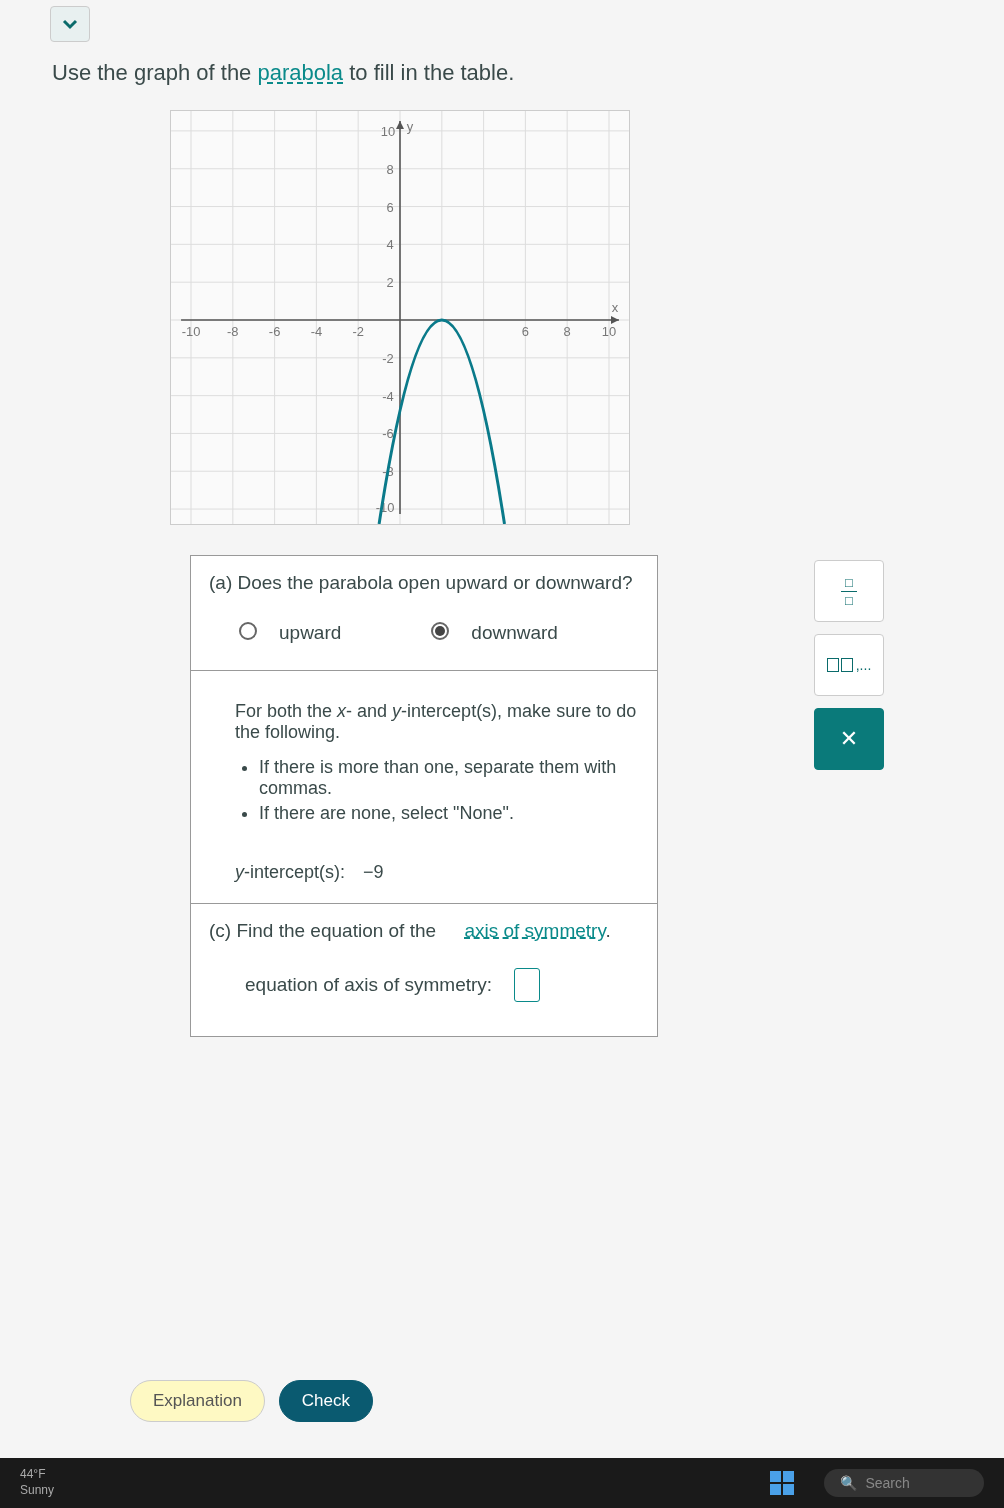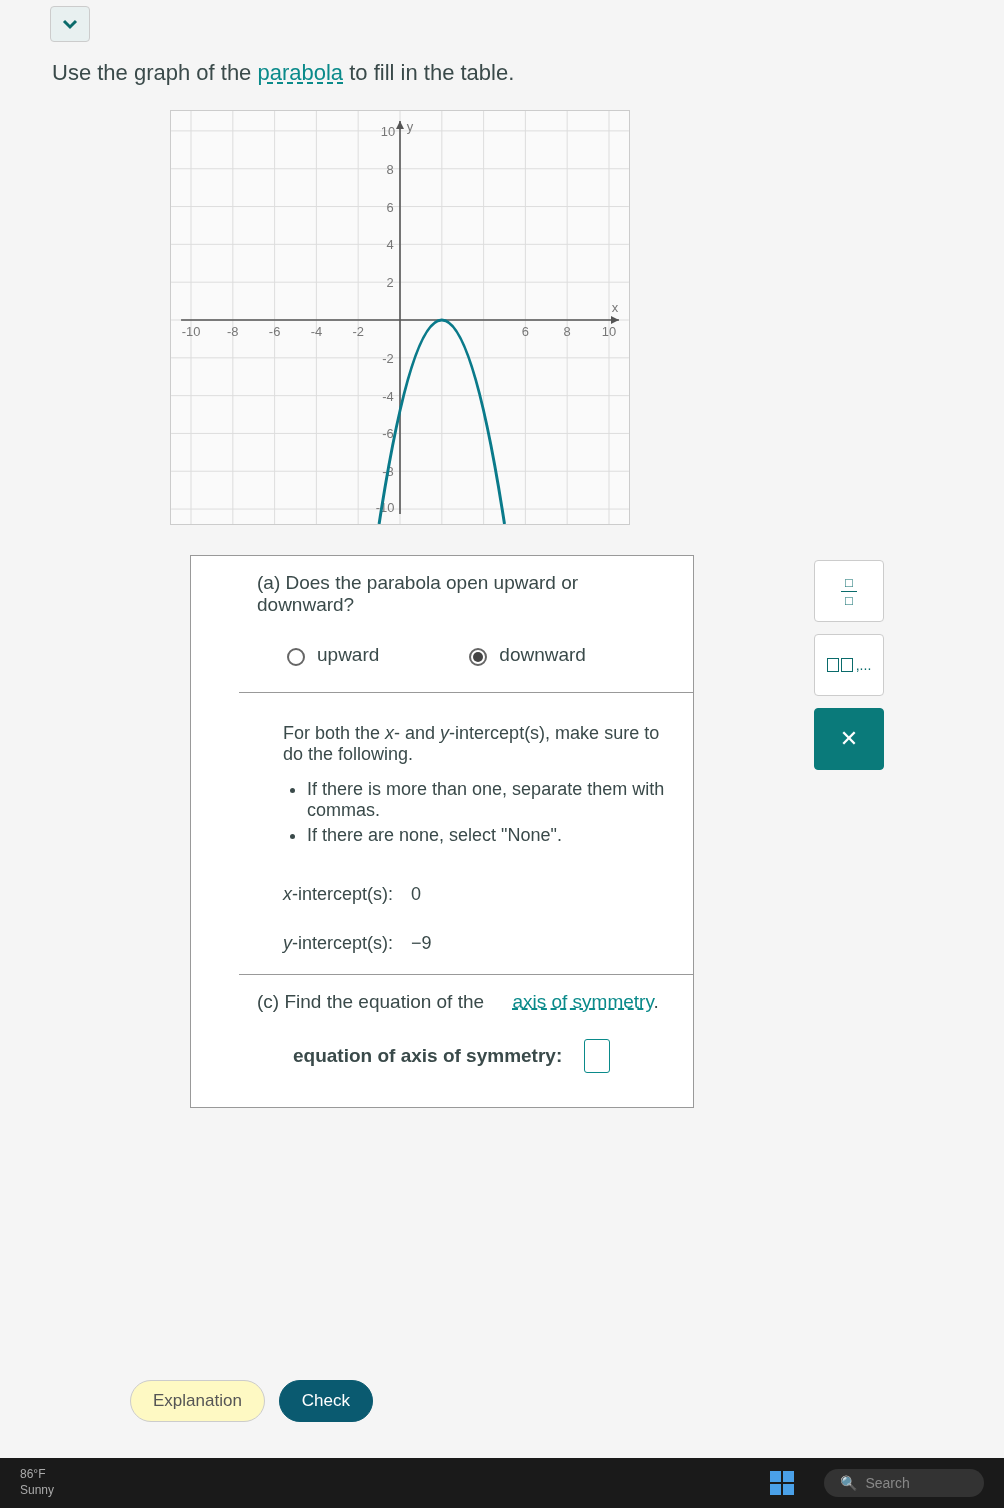--- a/index.html
+++ b/index.html
@@ -33,50 +33,49 @@
       position: absolute;
       top: 110px; left: 170px;
       width: 460px; height: 415px;
       border: 1px solid #ccc;
       background: #fafafa;
     }
     .graph-container svg { width: 100%; height: 100%; }
     .table-container {
       position: absolute;
       top: 555px; left: 190px;
-      width: 504px;
+      width: 468px;
       border: 1px solid #999;
       background: #fff;
       font-size: 19px;
       color: #3a4a4a;
-      padding-left: 48px;
     }
     .cell-a, .cell-b, .cell-c {
       border-bottom: 1px solid #999;
       padding: 16px 18px;
     }
     .cell-c { border-bottom: none; }
     .radio-row {
       display: flex; gap: 90px;
       padding: 28px 0 10px 30px;
     }
-    .radio-opt { display: flex; align-items: flex-end; gap: 12px; cursor: pointer; }
+    .radio-opt { display: flex; align-items: flex-start; gap: 22px; cursor: pointer; }
     .radio-circle {
       width: 18px; height: 18px; border: 2px solid #666; border-radius: 50%;
       display: inline-flex; align-items: center; justify-content: center;
     }
     .radio-circle.selected::after {
       content: ''; width: 10px; height: 10px; background: #444; border-radius: 50%;
     }
     .sub { padding: 14px 0 0 26px; font-size: 18px; }
     .bullets { padding: 14px 0 10px 50px; font-size: 18px; }
     .bullets li { margin-bottom: 4px; list-style: disc; }
     .answer-row { padding: 24px 0 4px 26px; font-size: 18px; display:flex; gap:18px;}
     .italic { font-style: italic; }
-    .axis-row { padding: 26px 0 18px 36px; display:flex; align-items:center; gap:22px;font-weight:bold; }
+    .axis-row { padding: 26px 0 18px 36px; display:flex; align-items:center; gap:22px; }
     .input-box {
       width: 26px; height: 34px; border: 1px solid #0a8a8a; border-radius: 3px;
       display: inline-block;
     }
     .btn-row {
       position: absolute;
       top: 1380px; left: 130px;
       display: flex; gap: 14px;
     }
     .btn {
@@ -237,24 +236,20 @@
   </div>
   <div class="cell-b">
     <div class="sub">
       <span>For both the </span><span class="italic">x</span><span>- and </span><span class="italic">y</span><span>-intercept(s), make sure to do the following.</span>
     </div>
     <ul class="bullets">
       <li>If there is more than one, separate them with commas.</li>
       <li>If there are none, select "None".</li>
     </ul>
     <div class="answer-row">
-      <span><span class="italic">x</span><span>-intercept(s):</span></span>
-      <span>0</span>
-    </div>
-    <div class="answer-row">
       <span><span class="italic">y</span><span>-intercept(s):</span></span>
       <span>−9</span>
     </div>
   </div>
   <div class="cell-c">
     <div>
       <span>(c) Find the equation of the </span><span style="color:#0a8a8a;text-decoration:underline dashed;margin-left:23px;">axis of symmetry</span><span>.</span>
     </div>
     <div class="axis-row">
       <span>equation of axis of symmetry:</span>
@@ -263,21 +258,21 @@
   </div>
 </div>
 
 <div class="btn-row">
   <button class="btn btn-exp">Explanation</button>
   <button class="btn btn-check">Check</button>
 </div>
 
 <div class="taskbar">
   <div class="taskbar-left">
-    <div>86°F</div>
+    <div>44°F</div>
     <div>Sunny</div>
   </div>
   <div style="flex:1"></div>
   <div class="win-logo">
       <span></span>
       <span></span>
       <span></span>
       <span></span>
     </div>
   <div class="taskbar-search">

